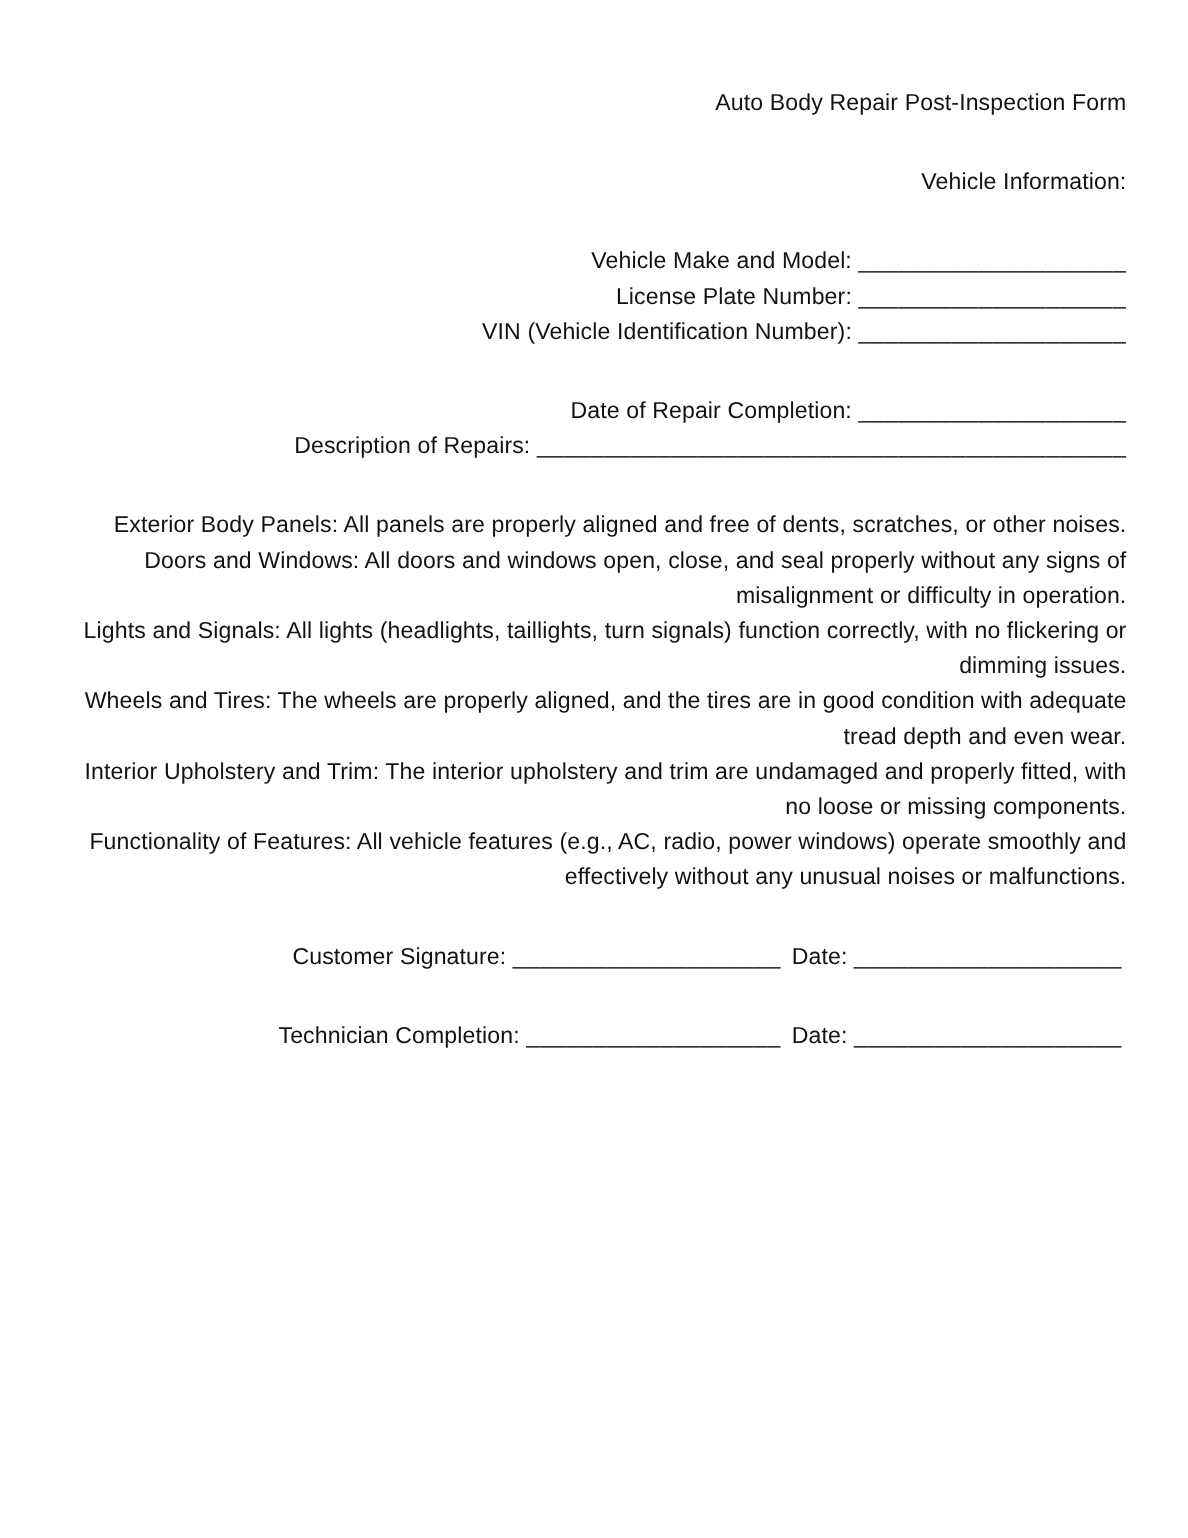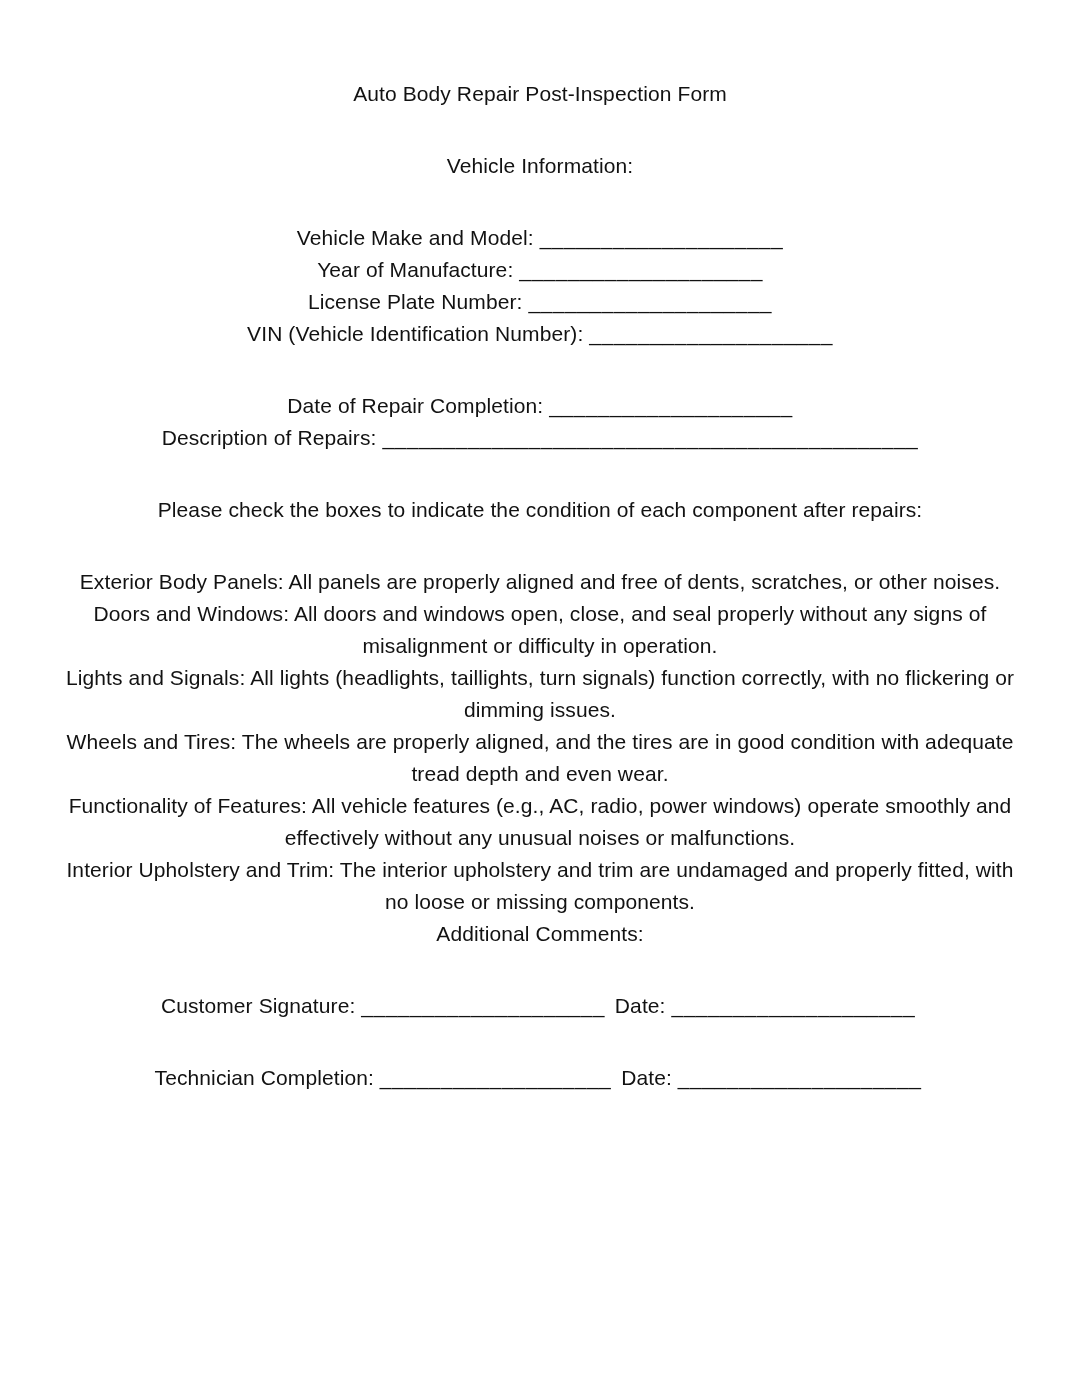--- a/index.html
+++ b/index.html
@@ -14,21 +14,21 @@
     margin: 0 auto;
     background: #ffffff;
     color: #121212;
     box-sizing: border-box;
     padding-top: 78px;
     overflow: hidden;
   }
   .content {
     width: 968px;
     margin: 0 auto;
-    text-align: center;
+    text-align: right;
     font-size: 21px;
     line-height: 32px;
     letter-spacing: 0.1px;
   }
   .line { min-height: 32px; }
   .gap { margin-top: 40px; }
   .blank {
     white-space: nowrap;
     letter-spacing: 0.5px;
   }
@@ -41,44 +41,41 @@
 
 <div class="page">
   <div class="content">
 
     <div class="line title">Auto Body Repair Post-Inspection Form</div>
 
     <div class="line heading gap">Vehicle Information:</div>
 
     <div class="line gap"><span>Vehicle Make and Model:</span> <span class="blank">____________________</span></div>
 
-    <div class="line"><span>Year of Manufacture:</span> <span class="blank">____________________</span></div>
 
     <div class="line"><span>License Plate Number:</span> <span class="blank">____________________</span></div>
 
     <div class="line"><span>VIN (Vehicle Identification Number):</span> <span class="blank">____________________</span></div>
 
 
     <div class="line gap"><span>Date of Repair Completion:</span> <span class="blank">____________________</span></div>
 
     <div class="line"><span>Description of Repairs:</span> <span class="blank">____________________________________________</span></div>
 
 
-    <div class="line gap">Please check the boxes to indicate the condition of each component after repairs:</div>
 
     <div class="gap">
       <div class="checklist-item">Exterior Body Panels: All panels are properly aligned and free of dents, scratches, or other noises.</div>
       <div class="checklist-item">Doors and Windows: All doors and windows open, close, and seal properly without any signs of misalignment or difficulty in operation.</div>
       <div class="checklist-item">Lights and Signals: All lights (headlights, taillights, turn signals) function correctly, with no flickering or dimming issues.</div>
       <div class="checklist-item">Wheels and Tires: The wheels are properly aligned, and the tires are in good condition with adequate tread depth and even wear.</div>
+      <div class="checklist-item">Interior Upholstery and Trim: The interior upholstery and trim are undamaged and properly fitted, with no loose or missing components.</div>
       <div class="checklist-item">Functionality of Features: All vehicle features (e.g., AC, radio, power windows) operate smoothly and effectively without any unusual noises or malfunctions.</div>
-      <div class="checklist-item">Interior Upholstery and Trim: The interior upholstery and trim are undamaged and properly fitted, with no loose or missing components.</div>
     </div>
 
 
-    <div class="line heading">Additional Comments:</div>
 
     <div class="line gap sig-row"><span>Customer Signature:</span> <span class="blank">____________________</span> <span>Date:</span> <span class="blank">____________________</span></div>
 
     <div class="line gap sig-row"><span>Technician Completion:</span> <span class="blank">___________________</span> <span>Date:</span> <span class="blank">____________________</span></div>
 
   </div>
 </div>
 
 </body></html>

